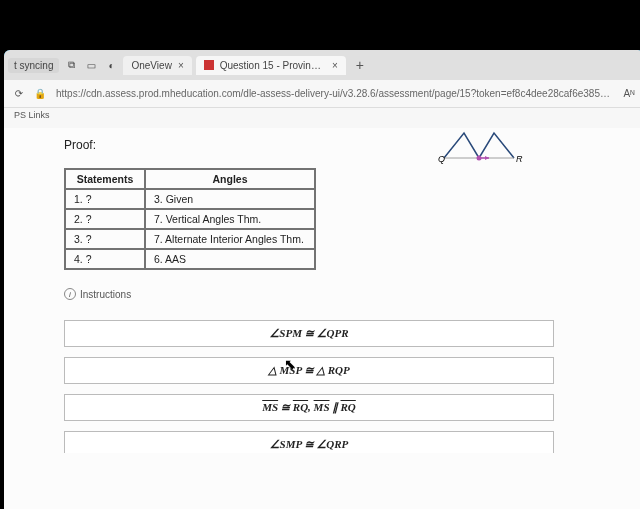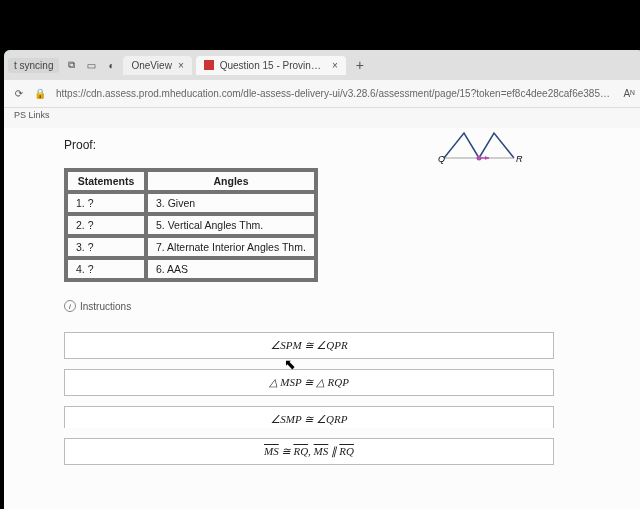--- a/index.html
+++ b/index.html
@@ -14,28 +14,28 @@
   .tab-close { color: #555; cursor: pointer; }
   .newtab { color: #555; padding: 0 6px; cursor: pointer; font-size: 14px; }
   .addrbar { display: flex; align-items: center; height: 28px; background: #f7f7f7; padding: 0 8px; gap: 8px; font-size: 10px; color: #555; border-bottom: 1px solid #ddd; }
   .reload, .lock, .aread { width: 14px; display:flex; align-items:center; justify-content:center; }
   .url { flex: 1; white-space: nowrap; overflow: hidden; text-overflow: ellipsis; color: #666; }
   .bookmarks { height: 20px; background: #f7f7f7; padding: 2px 10px; font-size: 9px; color: #555; }
   .page { position: relative; background: #fcfcfc; height: calc(100% - 78px); padding: 10px 0 0 60px; color: #222; }
   .diagram { position: absolute; top: 0px; right: 120px; }
   .proof-label { font-size: 12px; font-weight: normal; margin-bottom: 16px; }
   table.proof { border-collapse: collapse; font-size: 10.5px; }
-  table.proof th, table.proof td { border: 4px solid #737373; padding: 3px 8px; text-align: left; }
+  table.proof th, table.proof td { border: 2px solid #737373; padding: 3px 8px; text-align: left; }
   table.proof th { font-weight: bold; text-align: center; }
   table.proof td.stmt { width: 80px; }
   table.proof td.reason { width: 170px; }
   .instructions { margin-top: 18px; font-size: 10px; color: #555; display: flex; align-items: center; gap: 4px; cursor: pointer; }
   .instructions .circ { display:inline-flex; width:12px; height:12px; border:1px solid #888; border-radius:50%; align-items:center; justify-content:center; font-size:8px; font-style: italic; }
   .answers { margin-top: 20px; display: flex; flex-direction: column; gap: 10px; width: 490px; }
-  .answer { border: 1px solid #bbb; background: #fff; padding: 6px 0; text-align: center; font-size: 11px; font-family: 'Times New Roman', serif; font-style: italic; cursor: grab; }
+  .answer { border: 1px solid #bbb; background: #fff; padding: 6px 0; text-align: center; font-size: 11px; font-family: 'Times New Roman', serif; font-style: italic; cursor: grab; font-weight: bold; }
   .answer.partial { border-bottom: none; padding-bottom: 2px; }
   .overline { text-decoration: overline; font-style: italic; }
   .cursor { position: absolute; top: 228px; left: 280px; font-size: 14px; color: #000; pointer-events:none; }
 </style>
 </head>
 <body>
 
 <div class="screen">
 
   <div class="tabbar">
@@ -85,21 +85,21 @@
           <tr>
         <th>Statements</th>
         <th>Angles</th>
       </tr>
       <tr>
             <td class="stmt">1.  ?</td>
             <td class="reason">3. Given</td>
           </tr>
       <tr>
             <td class="stmt">2.  ?</td>
-            <td class="reason">5. Vertical Angles Thm.</td>
+            <td class="reason">7. Vertical Angles Thm.</td>
           </tr>
       <tr>
             <td class="stmt">3.  ?</td>
             <td class="reason">7. Alternate Interior Angles Thm.</td>
           </tr>
       <tr>
             <td class="stmt">4.  ?</td>
             <td class="reason">6. AAS</td>
           </tr>
     </tbody>
@@ -110,20 +110,20 @@
       <span>Instructions</span>
     </div>
 
     <div class="cursor">⬉</div>
 
     <div class="answers">
       <div class="answer"><span>∠SPM ≅ ∠QPR</span></div>
       <div class="answer">
         <span>△ </span><span>MSP</span><span> ≅ △ </span><span>RQP</span>
       </div>
-      <div class="answer partial"><span>∠SMP ≅ ∠QRP</span></div>
       <div class="answer">
         <span class="overline">MS</span><span> ≅ </span><span class="overline">RQ</span><span>,  </span><span class="overline">MS</span><span> ∥ </span><span class="overline">RQ</span>
       </div>
+      <div class="answer partial"><span>∠SMP ≅ ∠QRP</span></div>
     </div>
 
   </div>
 </div>
 
 </body></html>

